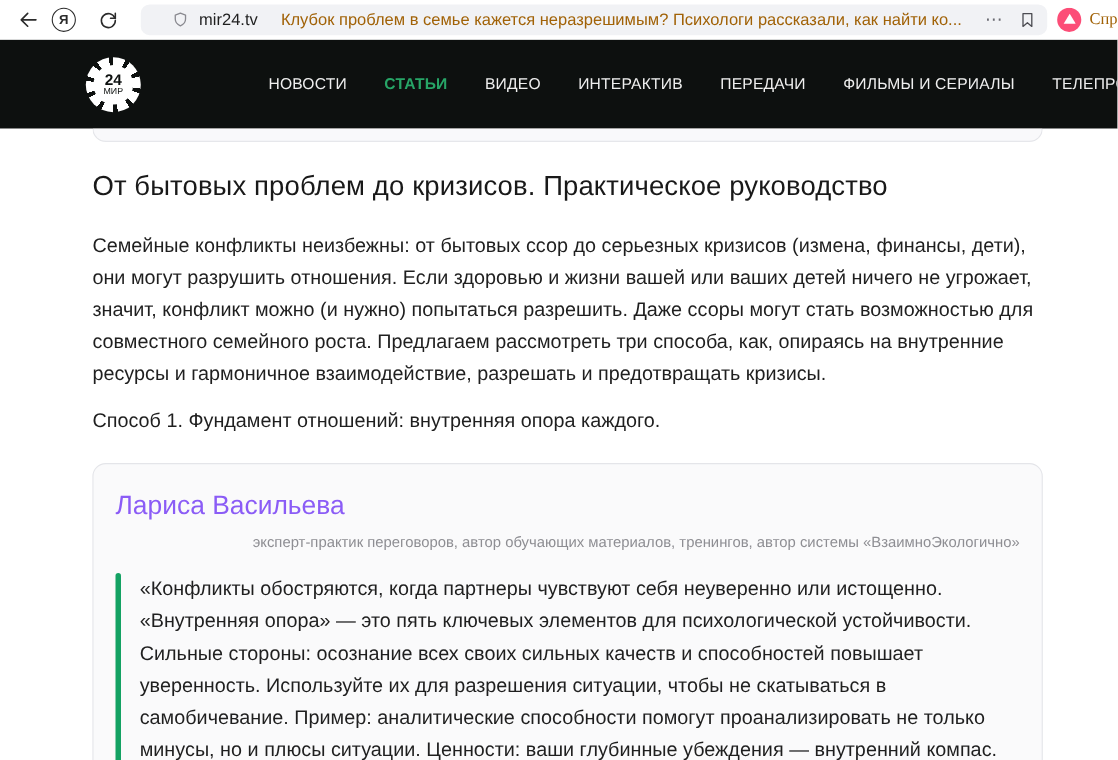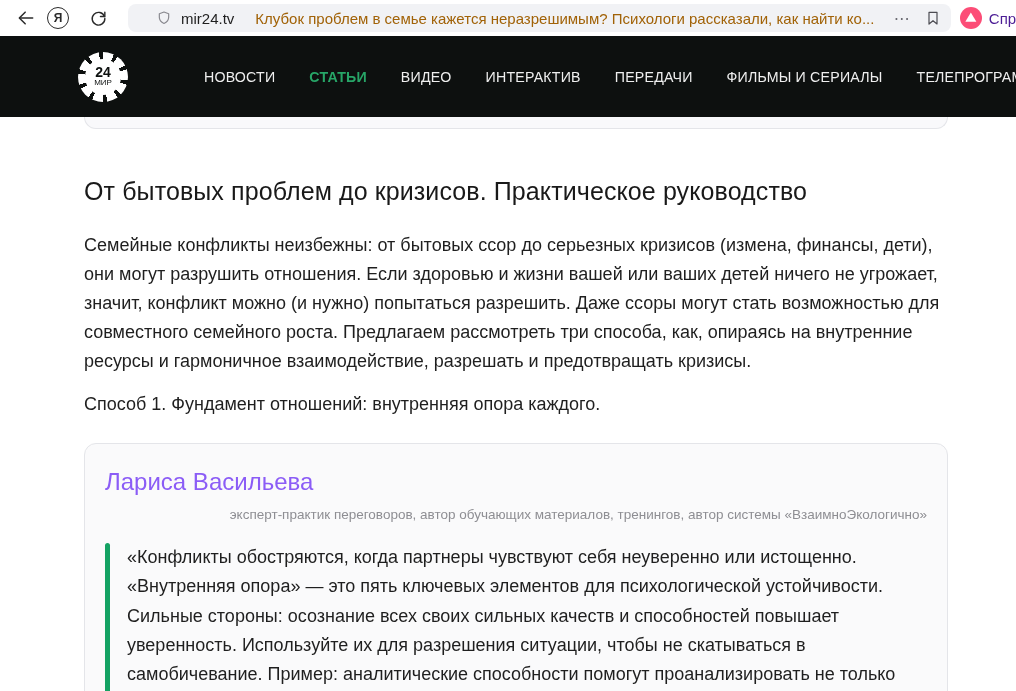--- a/index.html
+++ b/index.html
@@ -18,40 +18,40 @@
     display:flex; align-items:center; padding:0 10px 0 28px; overflow:hidden; white-space:nowrap; }
   .shield { flex:0 0 auto; margin-right:9px; color:#8a8a90; display:flex; }
   .url-domain { font-size:15px; color:#1f1f1f; flex:0 0 auto; }
   .url-title { font-size:15px; color:#a16207; margin-left:21px; flex:1 1 auto; overflow:hidden; }
   .pill-right { display:flex; align-items:center; gap:14px; margin-left:10px; flex:0 0 auto; color:#4c4c52; }
   .dots { font-size:16px; letter-spacing:1px; color:#6b6b72; }
   .alice { display:flex; align-items:center; gap:7px; margin-left:9px; overflow:hidden; flex:1 1 auto; }
   .alice-circle { width:22px; height:22px; border-radius:50%; background:#fc4d77; position:relative; flex:0 0 auto; }
   .alice-circle::after { content:""; position:absolute; left:5px; top:5px; width:12px; height:11px;
     background:#fff; clip-path:polygon(50% 4%, 96% 88%, 4% 88%); border-radius:2px; }
-  .alice-label { font-size:15px; color:#4c1d95; white-space:nowrap; }
+  .alice-label { font-size:15px; color:#a16207; white-space:nowrap;font-family:Liberation Serif, serif; }
 
   
   .site-nav { height:81px; background:#0d100f; display:flex; align-items:center;
-    padding-left:78px; overflow:hidden; white-space:nowrap; }
+    padding-left:78px; overflow:hidden; white-space:nowrap;gap:40px; }
   .mir-logo { width:50px; height:50px; border-radius:50%; position:relative; flex:0 0 auto;
     background:repeating-conic-gradient(#ffffff 0deg 26deg, #0d100f 26deg 36deg); }
   .mir-logo-center { position:absolute; left:7px; top:7px; width:36px; height:36px; background:#fff;
     border-radius:50%; display:flex; flex-direction:column; align-items:center; justify-content:center; }
   .mir-logo-num { font-size:14px; font-weight:700; color:#0d100f; line-height:13px; }
   .mir-logo-word { font-size:8px; font-weight:400; color:#0d100f; text-transform:uppercase; line-height:8px;text-align:center; }
   .nav-items { display:flex; gap:34px; margin-left:76px; }
   .nav-item { font-size:14.2px; letter-spacing:.2px; color:#efefef; cursor:pointer; }
   .nav-item.active { color:#27a567;font-weight:bold; }
 
   
   .content { padding:0 68px 0 84px; background:#fff; }
   .partial-card { height:12px; background:#f9f9fb; border:1px solid #e4e5e9; border-top:none;
     border-radius:0 0 12px 12px; }
-  .article-heading { margin-top:48px; font-size:25px; font-weight:400; color:#191919; letter-spacing:.1px; }
+  .article-heading { margin-top:26px; font-size:25px; font-weight:400; color:#191919; letter-spacing:.1px; }
   .article-intro { margin-top:25px; font-size:18px; line-height:29px; color:#1f1f1f; }
   .method-line { margin-top:14px; font-size:18px; line-height:29px; color:#1f1f1f; }
 
   .expert-card { margin-top:24px; background:#fafafb; border:1px solid #e4e5e9; border-radius:12px;
     padding:24px 20px 30px 20px; }
   .expert-name { font-size:24px; font-weight:400; color:#8b5cf6; }
   .expert-role { margin-top:11px; font-size:13.5px; color:#8e8e93;text-align:right; }
   .expert-quote { margin-top:21px; display:flex; }
   .quote-bar { flex:0 0 5px; width:5px; border-radius:3px; background:#14a263; }
   .quote-text { padding-left:17px; font-size:18px; line-height:29.3px; color:#1f1f1f; max-width:800px; }

